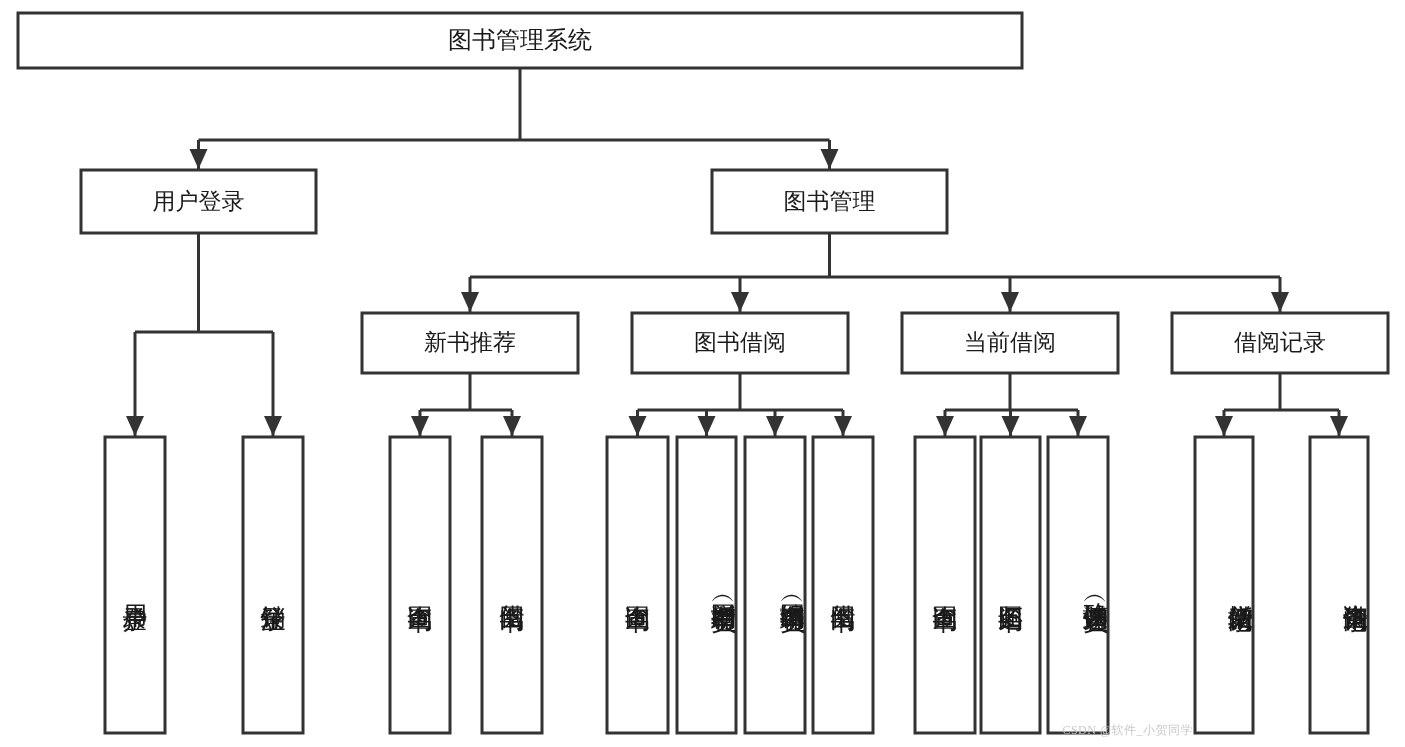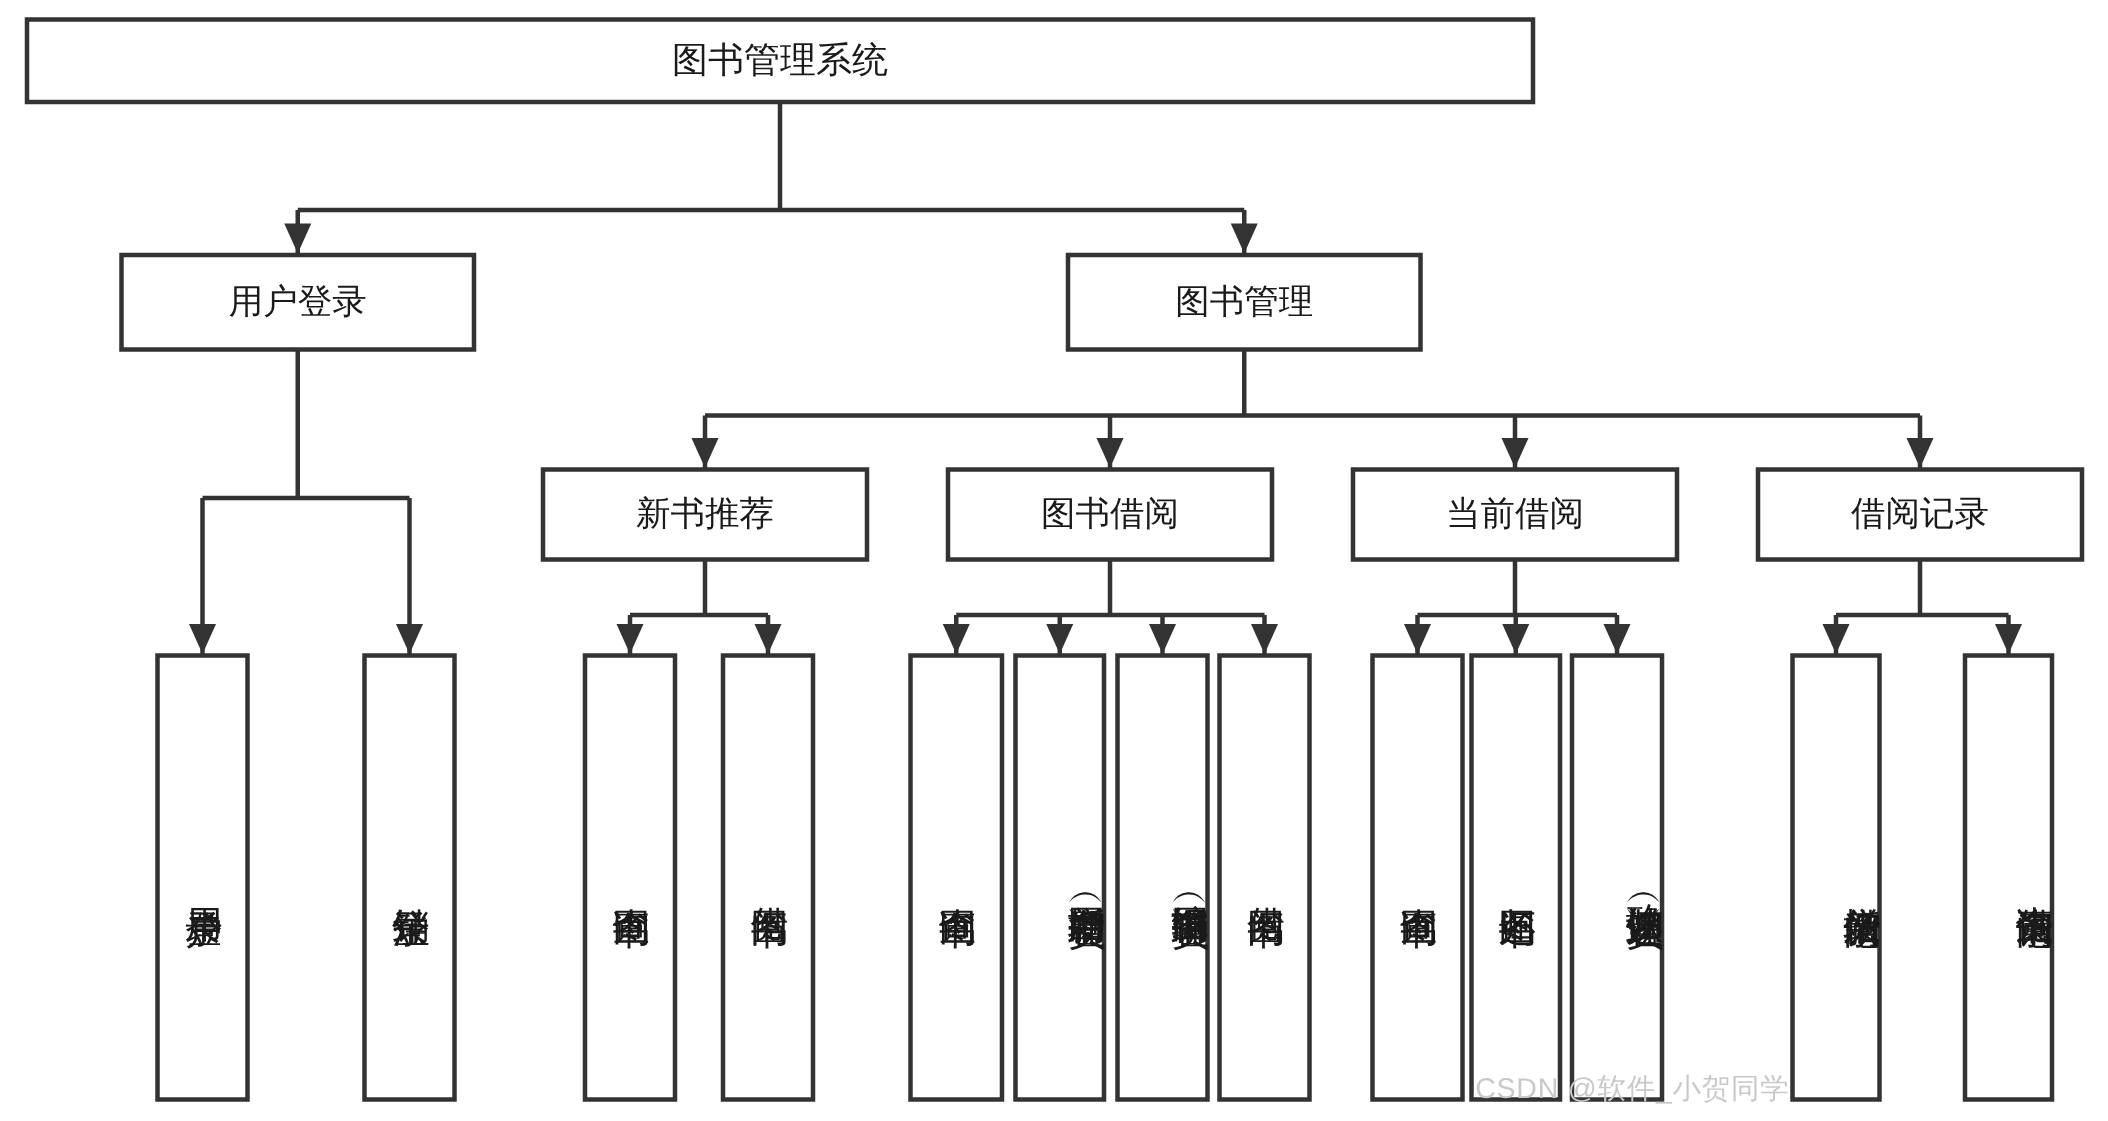--- a/index.html
+++ b/index.html
@@ -61,22 +61,22 @@
     line-height: 1.0;
     letter-spacing: 1px;
     color: #1a1a1a;
     white-space: nowrap;
     pointer-events: none;
   }
   .watermark {
     position: absolute;
     right: 8px;
     bottom: 8px;
-    font-family: Liberation Sans, sans-serif;
-    font-size: 19px;
+    font-family: Liberation Serif, serif;
+    font-size: 12px;
     color: #c9c9c9;
     letter-spacing: 0.5px;
     user-select: none;
   }
 </style>
 </head>
 <body>
 
 <div id="diagram-root">
 

